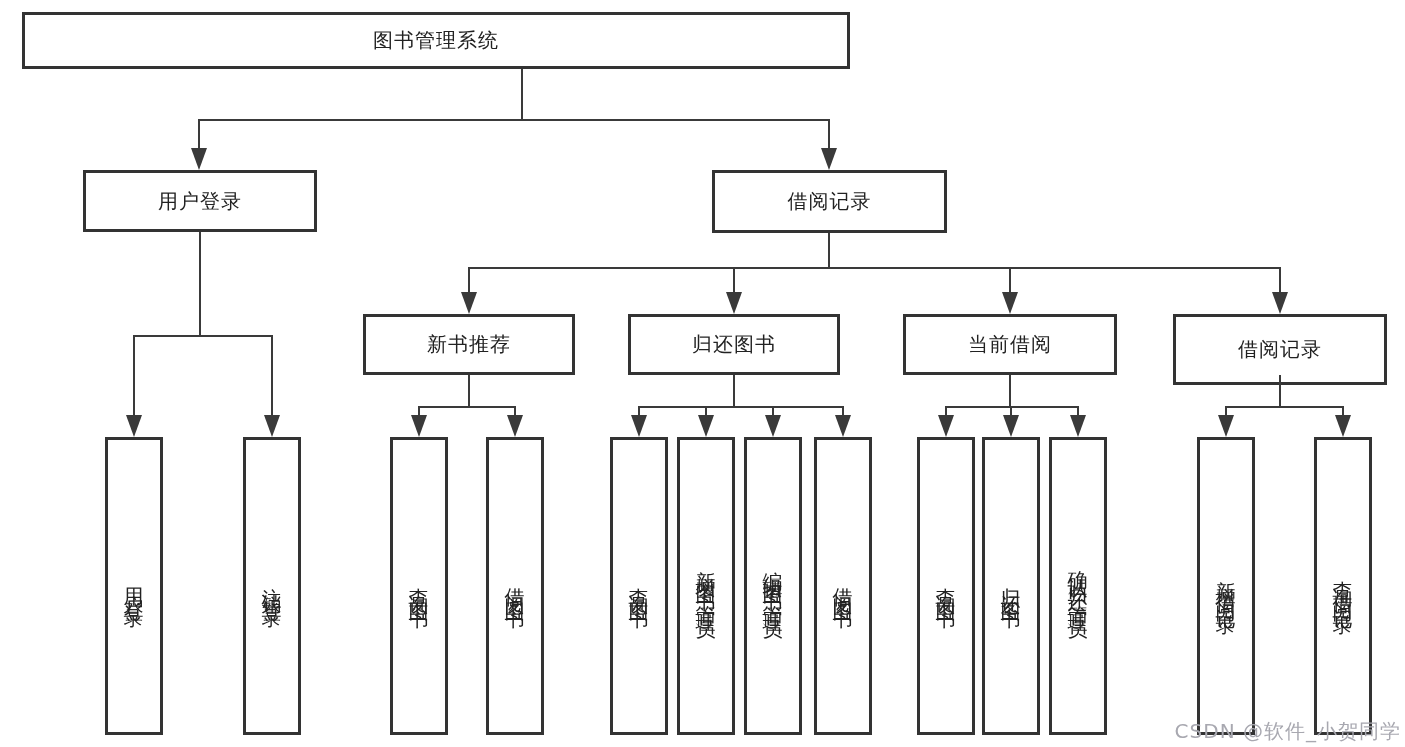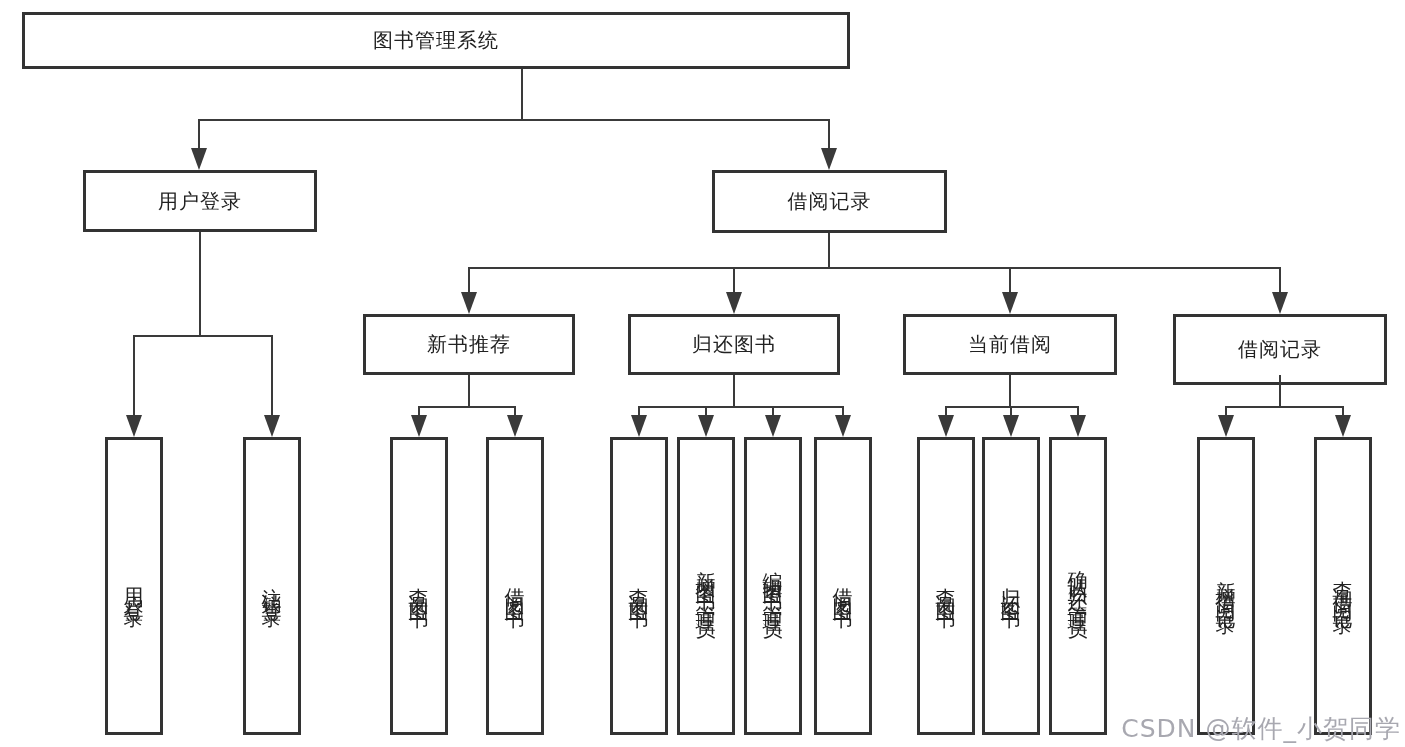--- a/index.html
+++ b/index.html
@@ -22,21 +22,21 @@
     font-size:20px;color:#222222;letter-spacing:7px;line-height:1.1;white-space:nowrap;
   }
   .vl{position:absolute;width:2px;background:#3a3a3a;}
   .hl{position:absolute;height:2px;background:#3a3a3a;}
   .arrow{
     position:absolute;width:0;height:0;
     border-left:8px solid transparent;border-right:8px solid transparent;
     border-top:22px solid #3a3a3a;
   }
   .watermark{
-    position:absolute;right:4px;bottom:2px;font-size:25px;color:#a8a8b0;
+    position:absolute;right:4px;bottom:2px;font-size:20px;color:#a8a8b0;
     letter-spacing:1px;z-index:5;
   }
 </style>
 </head>
 <body>
 
 <div id="stage">
 
   <div class="hbox" style="left:22px;top:12px;width:828px;height:57px;">
     <span>图书管理系统</span>

